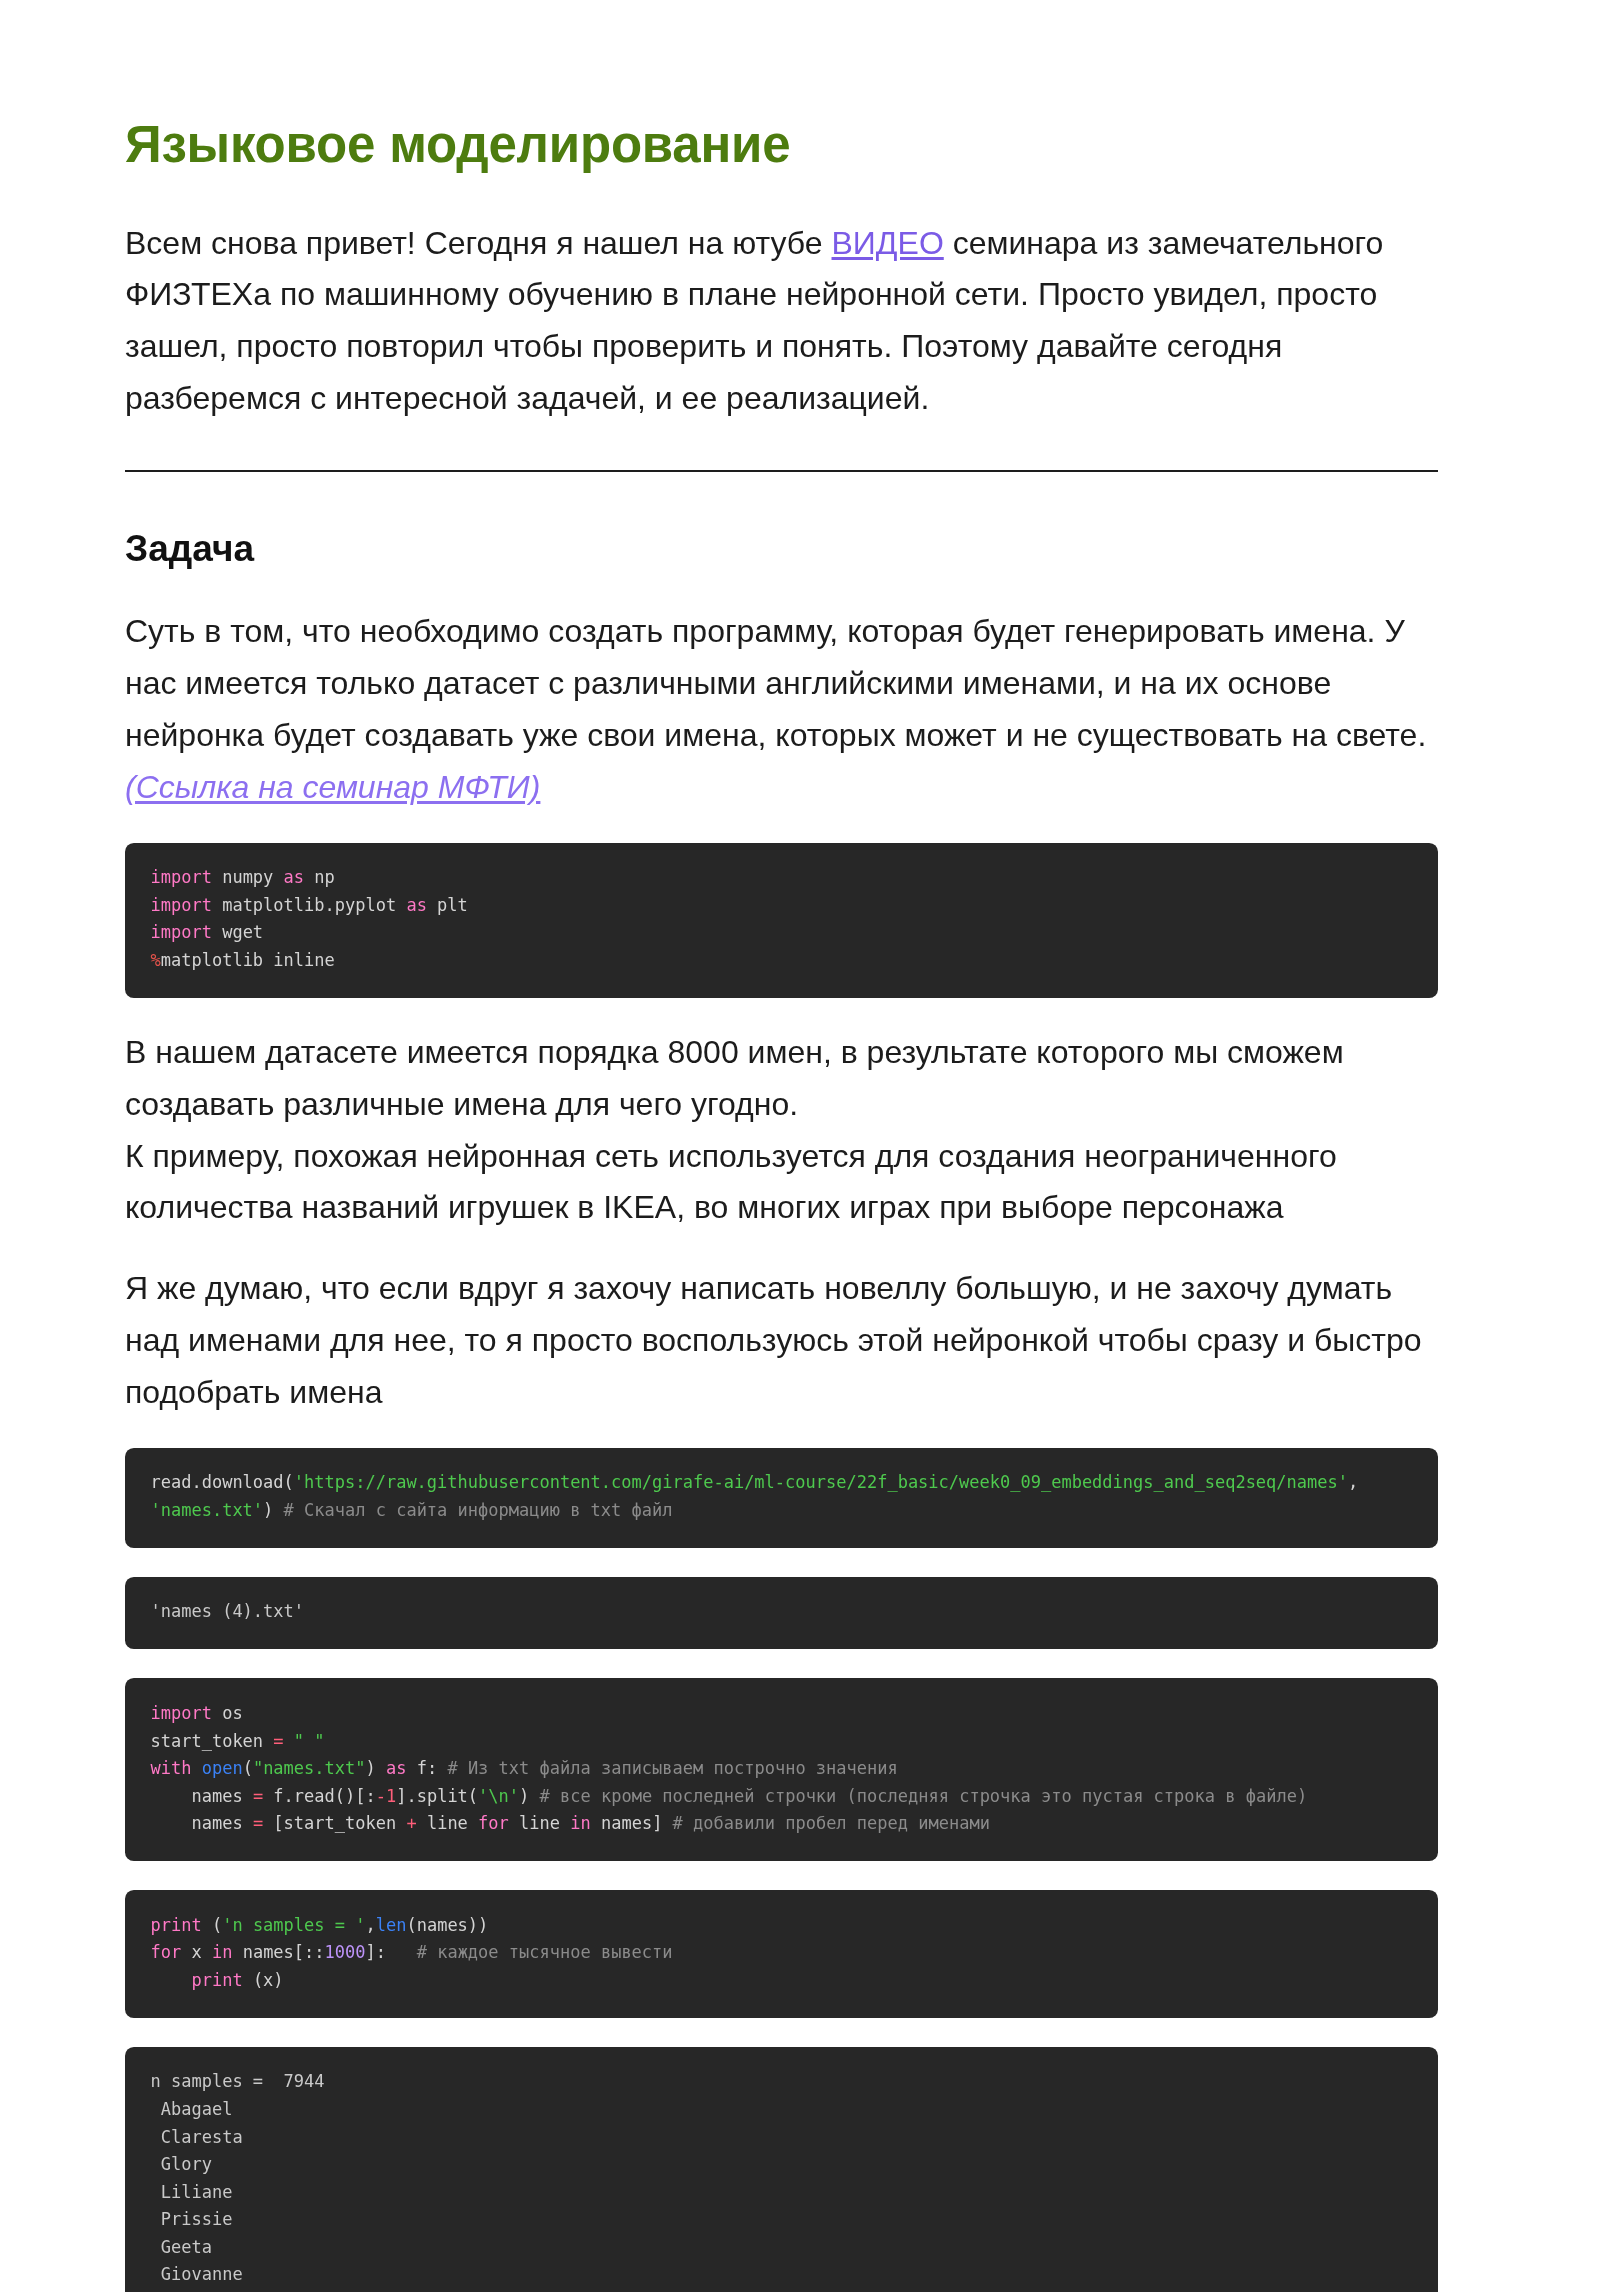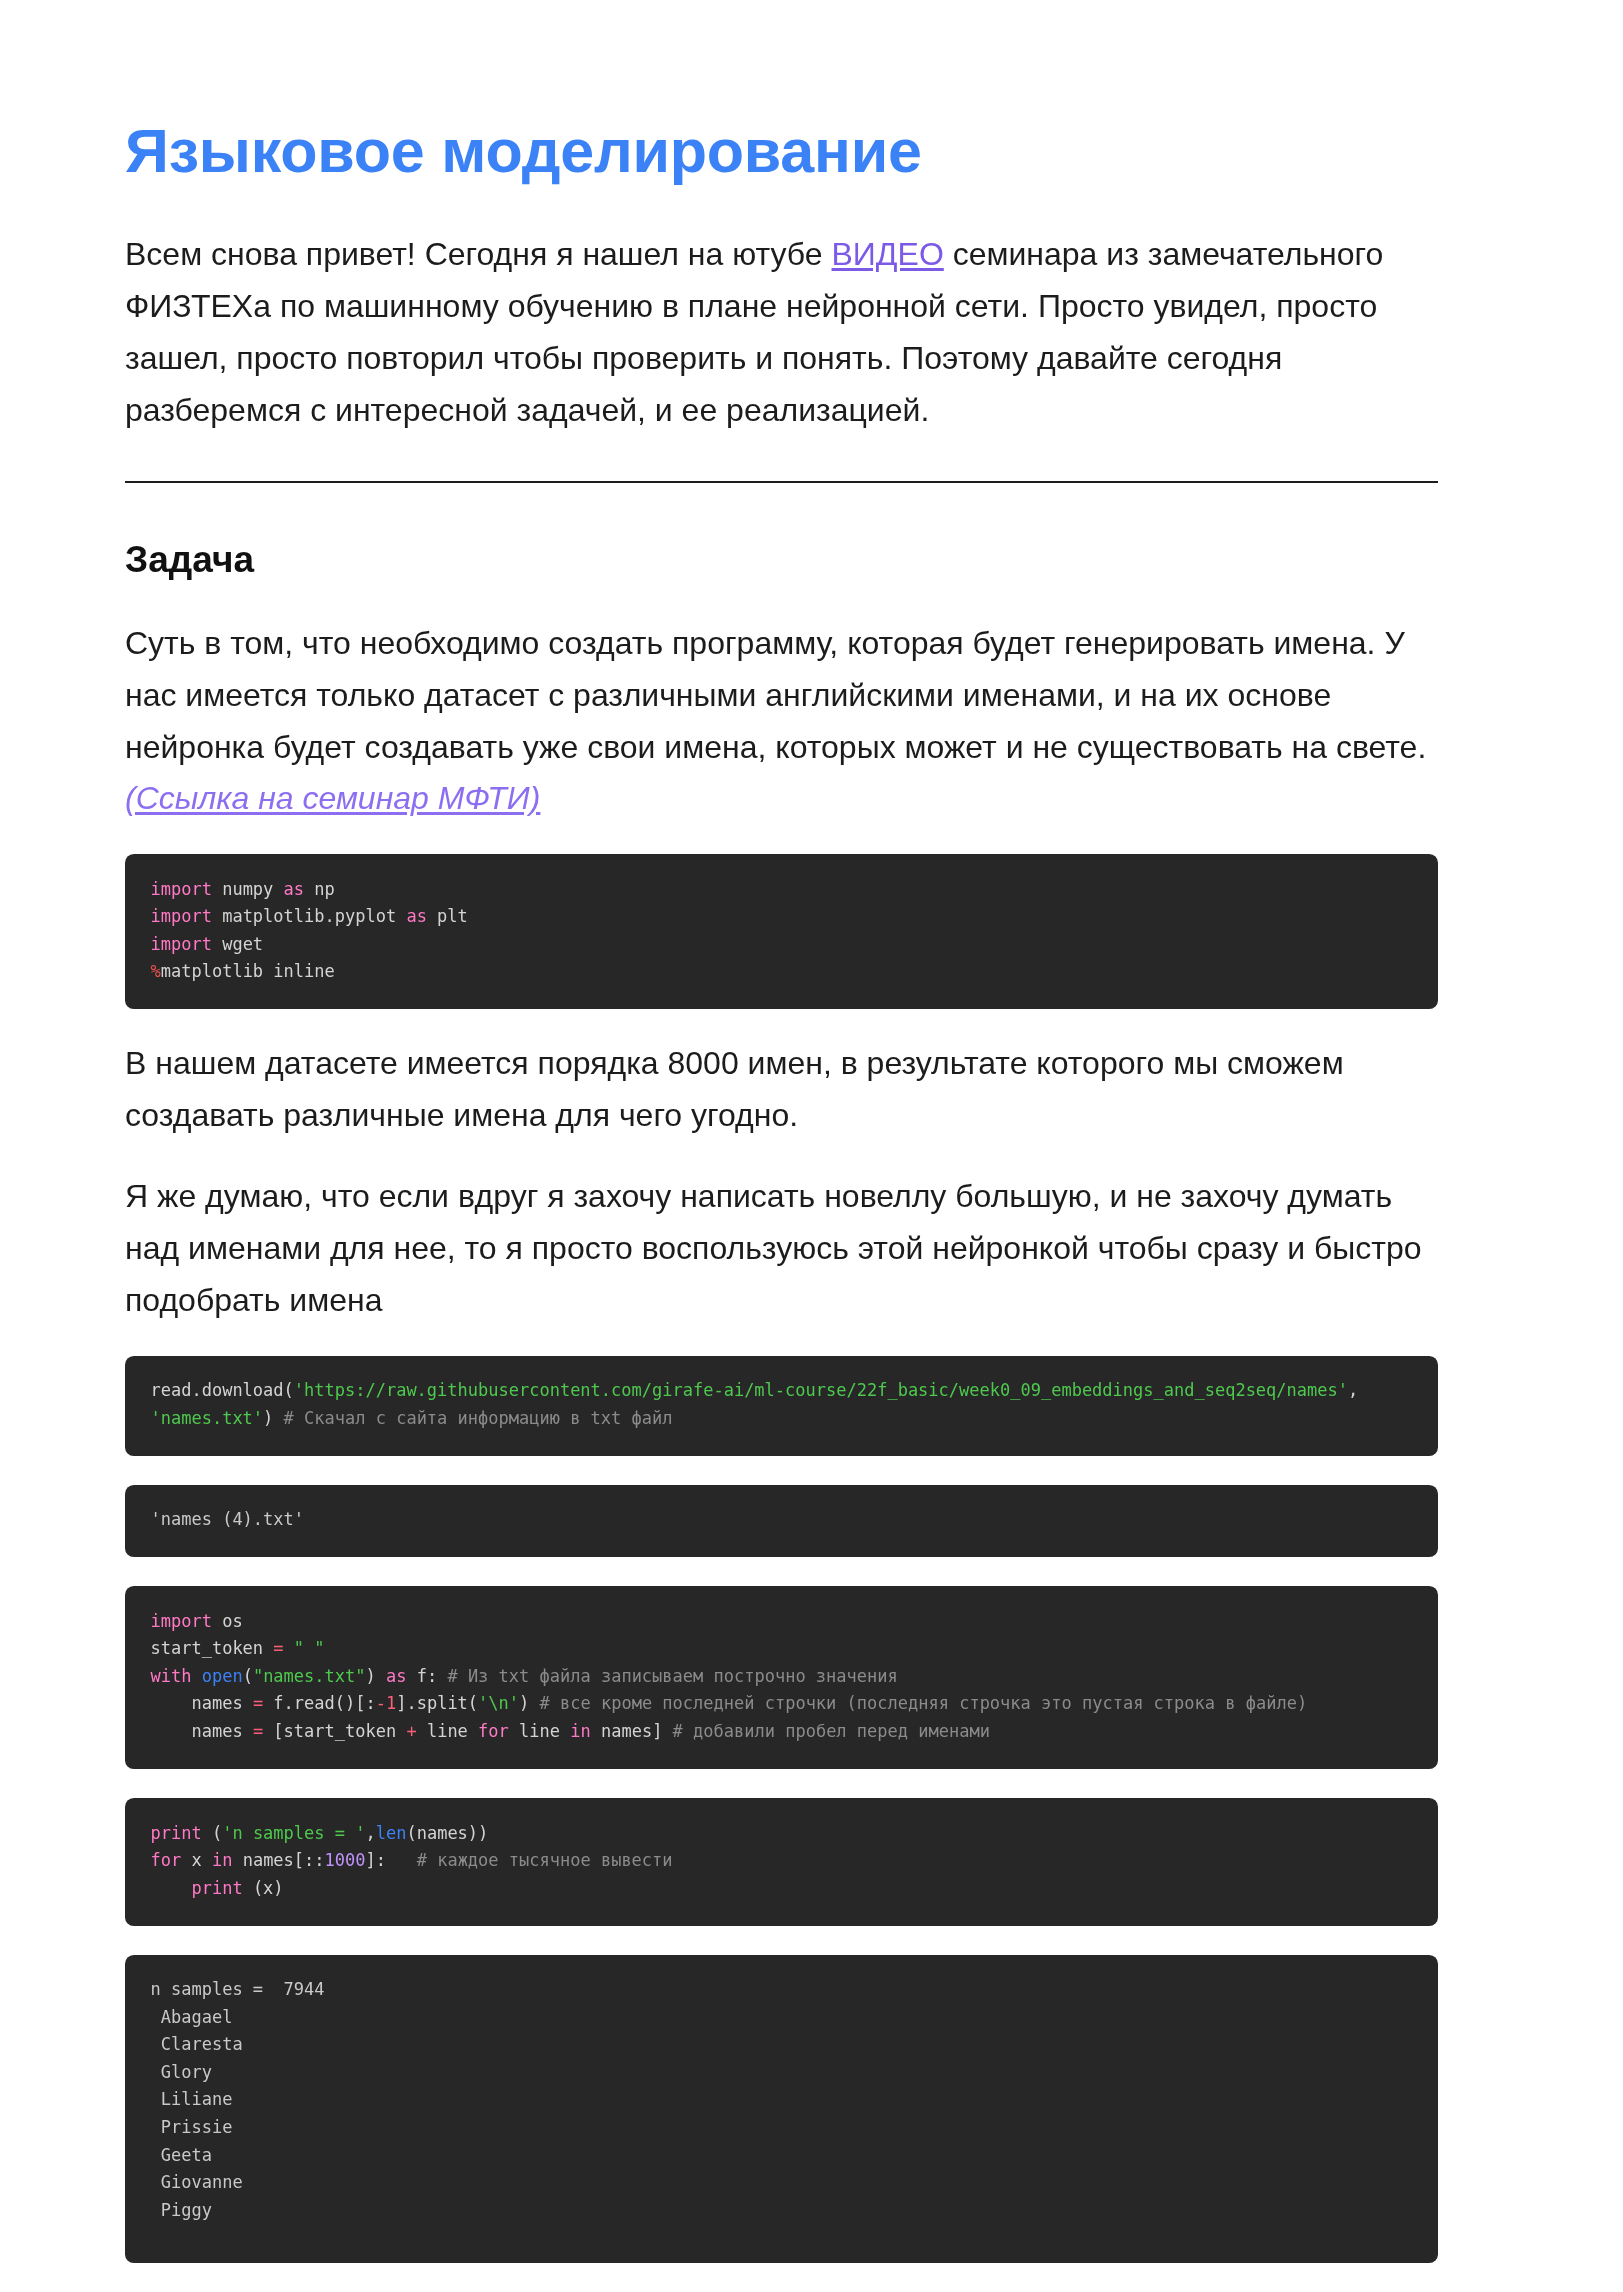--- a/index.html
+++ b/index.html
@@ -13,26 +13,26 @@
     width: 1623px;
     min-height: 2293px;
     -webkit-font-smoothing: antialiased;
   }
   .page {
     width: 1623px;
     box-sizing: border-box;
     padding: 116px 186px 0 125px;
   }
   h1.doc-title {
-    font-size: 61px;
+    font-size: 51px;
     font-weight: 700;
     letter-spacing: -0.2px;
     margin: 0 0 43px 0;
     line-height: 1.15;
-    color: #3b82f6;
+    color: #4d7c0f;
   }
   h2.section-title {
     font-size: 37px;
     font-weight: 700;
     margin: 55px 0 35px 0;
     line-height: 1.2;
     color: #111111;
   }
   p.para {
     font-size: 32px;
@@ -100,21 +100,21 @@
   <p class="para"><span>Всем снова привет! Сегодня я нашел на ютубе </span><a class="link" href="#">ВИДЕО</a><span> семинара из замечательного ФИЗТЕХа по машинному обучению в плане нейронной сети. Просто увидел, просто зашел, просто повторил чтобы проверить и понять. Поэтому давайте сегодня разберемся с интересной задачей, и ее реализацией.</span></p>
 
   <hr class="rule">
 
   <h2 class="section-title">Задача</h2>
 
   <p class="para"><span>Суть в том, что необходимо создать программу, которая будет генерировать имена. У нас имеется только датасет с различными английскими именами, и на их основе нейронка будет создавать уже свои имена, которых может и не существовать на свете. </span><a class="link-italic" href="#">(Ссылка на семинар МФТИ)</a></p>
 
   <div class="code-block"><span class="code-line"><span class="kw">import</span><span class="pl"> numpy </span><span class="kw">as</span><span class="pl"> np</span></span><span class="code-line"><span class="kw">import</span><span class="pl"> matplotlib.pyplot </span><span class="kw">as</span><span class="pl"> plt</span></span><span class="code-line"><span class="kw">import</span><span class="pl"> wget</span></span><span class="code-line"><span class="mag">%</span><span class="pl">matplotlib inline</span></span></div>
 
-  <p class="para"><span>В нашем датасете имеется порядка 8000 имен, в результате которого мы сможем создавать различные имена для чего угодно.</span><br></p>
+  <p class="para"><span>В нашем датасете имеется порядка 8000 имен, в результате которого мы сможем создавать различные имена для чего угодно.</span><br><span>К примеру, похожая нейронная сеть используется для создания неограниченного количества названий игрушек в IKEA, во многих играх при выборе персонажа</span></p>
 
   <p class="para">Я же думаю, что если вдруг я захочу написать новеллу большую, и не захочу думать над именами для нее, то я просто воспользуюсь этой нейронкой чтобы сразу и быстро подобрать имена</p>
 
   <div class="code-block"><span class="code-line"><span class="pl">read.download(</span><span class="str">'https://raw.githubusercontent.com/girafe-ai/ml-course/22f_basic/week0_09_embeddings_and_seq2seq/names'</span><span class="pl">, </span><span class="str">'names.txt'</span><span class="pl">)</span><span class="com"> # Скачал с сайта информацию в txt файл</span></span></div>
 
   <div class="code-block output"><span class="code-line">'names (4).txt'</span></div>
 
   <div class="code-block"><span class="code-line"><span class="kw">import</span><span class="pl"> os</span></span><span class="code-line"><span class="pl">start_token </span><span class="op">=</span><span class="str"> " "</span></span><span class="code-line"><span class="kw">with</span><span class="bi"> open</span><span class="pl">(</span><span class="str">"names.txt"</span><span class="pl">) </span><span class="kw">as</span><span class="pl"> f:</span><span class="com"> # Из txt файла записываем построчно значения</span></span><span class="code-line"><span class="pl">    names </span><span class="op">=</span><span class="pl"> f.read()[:</span><span class="op">-1</span><span class="pl">].split(</span><span class="str">'\n'</span><span class="pl">)</span><span class="com"> # все кроме последней строчки (последняя строчка это пустая строка в файле)</span></span><span class="code-line"><span class="pl">    names </span><span class="op">=</span><span class="pl"> [start_token </span><span class="op">+</span><span class="pl"> line </span><span class="kw">for</span><span class="pl"> line </span><span class="kw">in</span><span class="pl"> names]</span><span class="com"> # добавили пробел перед именами</span></span></div>
 
   <div class="code-block"><span class="code-line"><span class="kw">print</span><span class="pl"> (</span><span class="str">'n samples = '</span><span class="pl">,</span><span class="bi">len</span><span class="pl">(names))</span></span><span class="code-line"><span class="kw">for</span><span class="pl"> x </span><span class="kw">in</span><span class="pl"> names[::</span><span class="num">1000</span><span class="pl">]:</span><span class="com">   # каждое тысячное вывести</span></span><span class="code-line"><span class="pl">    </span><span class="kw">print</span><span class="pl"> (x)</span></span></div>

